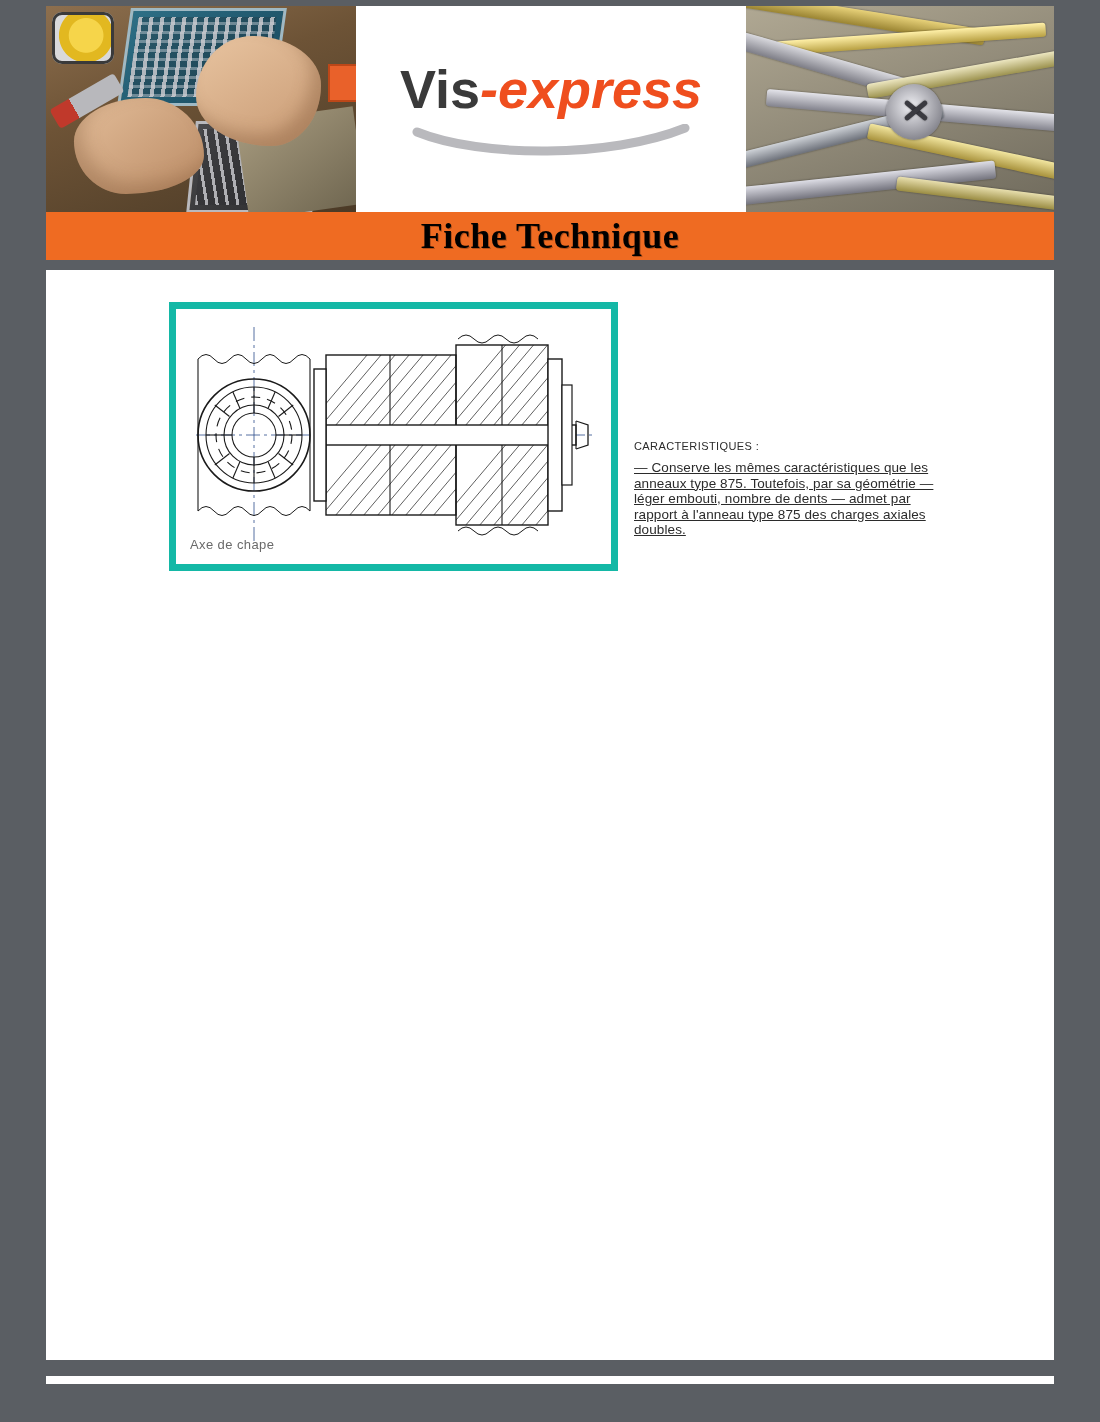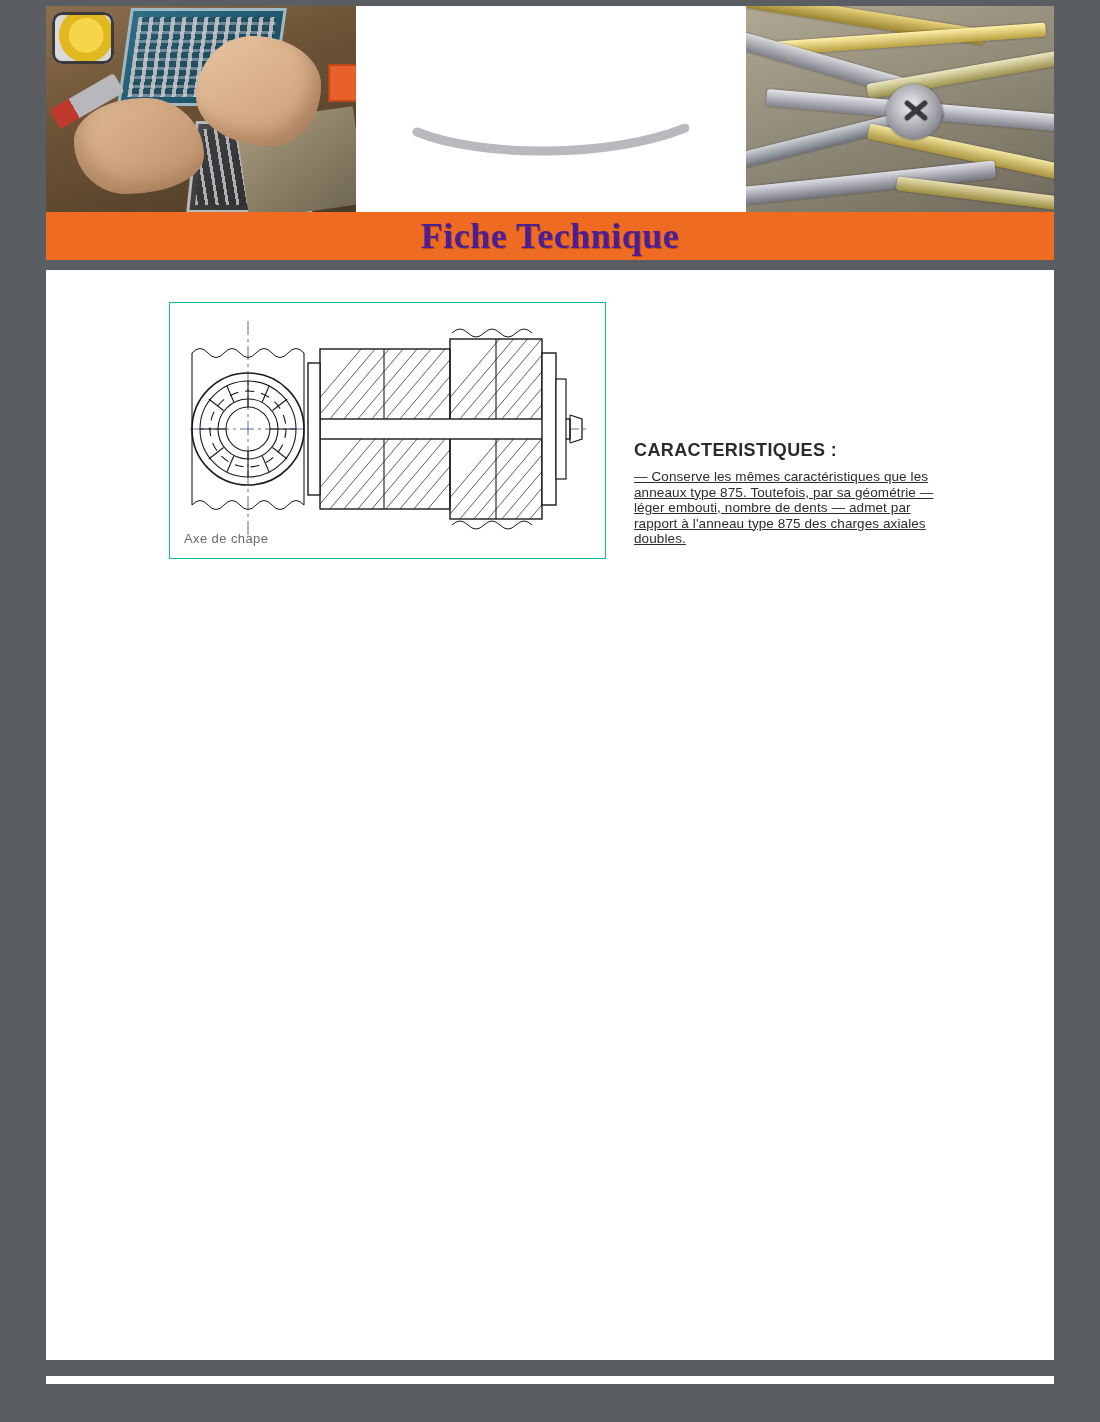--- a/index.html
+++ b/index.html
@@ -195,21 +195,21 @@
     left: 46px;
     top: 212px;
     width: 1008px;
     height: 48px;
     background: #ef6b22;
     display: flex;
     align-items: center;
     justify-content: center;
   }
   .banner-title {
-    color: #4c1d95;
+    color: #000000;
     font-family: "Liberation Serif", serif;
     font-weight: bold;
     font-size: 36px;
     letter-spacing: 0.5px;
     text-shadow: 1px 1px 0 rgba(0,0,0,.25);
     text-align: right;
   }
   .banner-strip {
     position: absolute;
     left: 46px;
@@ -228,21 +228,21 @@
     height: 1090px;
     background: #ffffff;
   }
 
   .figure {
     position: absolute;
     left: 123px;
     top: 32px;
     width: 435px;
     height: 255px;
-    border: 1px solid #14b8a6;
+    border: 7px solid #14b8a6;
     background: #ffffff;
     overflow: hidden;
   }
   .figure-caption {
     position: absolute;
     left: 14px;
     bottom: 12px;
     font-family: "Liberation Sans", sans-serif;
     font-size: 13px;
     color: #6a6a6a;
@@ -250,25 +250,25 @@
   }
 
   .spec-block {
     position: absolute;
     left: 588px;
     top: 170px;
     width: 310px;
   }
   .spec-title {
     font-family: "Liberation Sans", sans-serif;
-    font-size: 18px;
+    font-size: 11px;
     color: #2b2b2b;
     letter-spacing: .4px;
     margin-bottom: 8px;
-    font-weight: 700;
+    font-weight: 400;
   }
   .spec-body {
     font-family: "Liberation Sans", sans-serif;
     font-size: 13.5px;
     line-height: 15.5px;
     color: #2b2b2b;
     letter-spacing: .1px;
     text-decoration: underline;
   }
 
@@ -292,20 +292,23 @@
     <div class="lp-tray2"></div>
     <div class="lp-sleeve"></div>
     <div class="lp-hand1"></div>
     <div class="lp-hand2"></div>
     <div class="lp-tape"></div>
     <div class="lp-tool"></div>
     <div class="lp-box"></div>
   </div>
 
   <div class="logo-wrap">
+    <div class="logo-text">
+      <span>Vis</span><span class="ex">-express</span>
+    </div>
     <svg class="logo-swoosh" viewBox="0 0 280 34">
       <path d="M6 8 C 70 34, 200 34, 274 4" stroke="#b9b9bd" stroke-width="9" fill="none" stroke-linecap="round"></path>
     </svg>
   </div>
 
   <div class="header-photo-right">
     <div class="rp-bg"></div>
 
     <div class="screw" style="left:-10px;top:4px;width:250px;height:16px;background:linear-gradient(180deg,#e8d27a,#9a8432);transform:rotate(9deg);"></div>
     <div class="screw" style="left:30px;top:26px;width:270px;height:14px;background:linear-gradient(180deg,#fff0a8,#b8a042);transform:rotate(-4deg);"></div>

